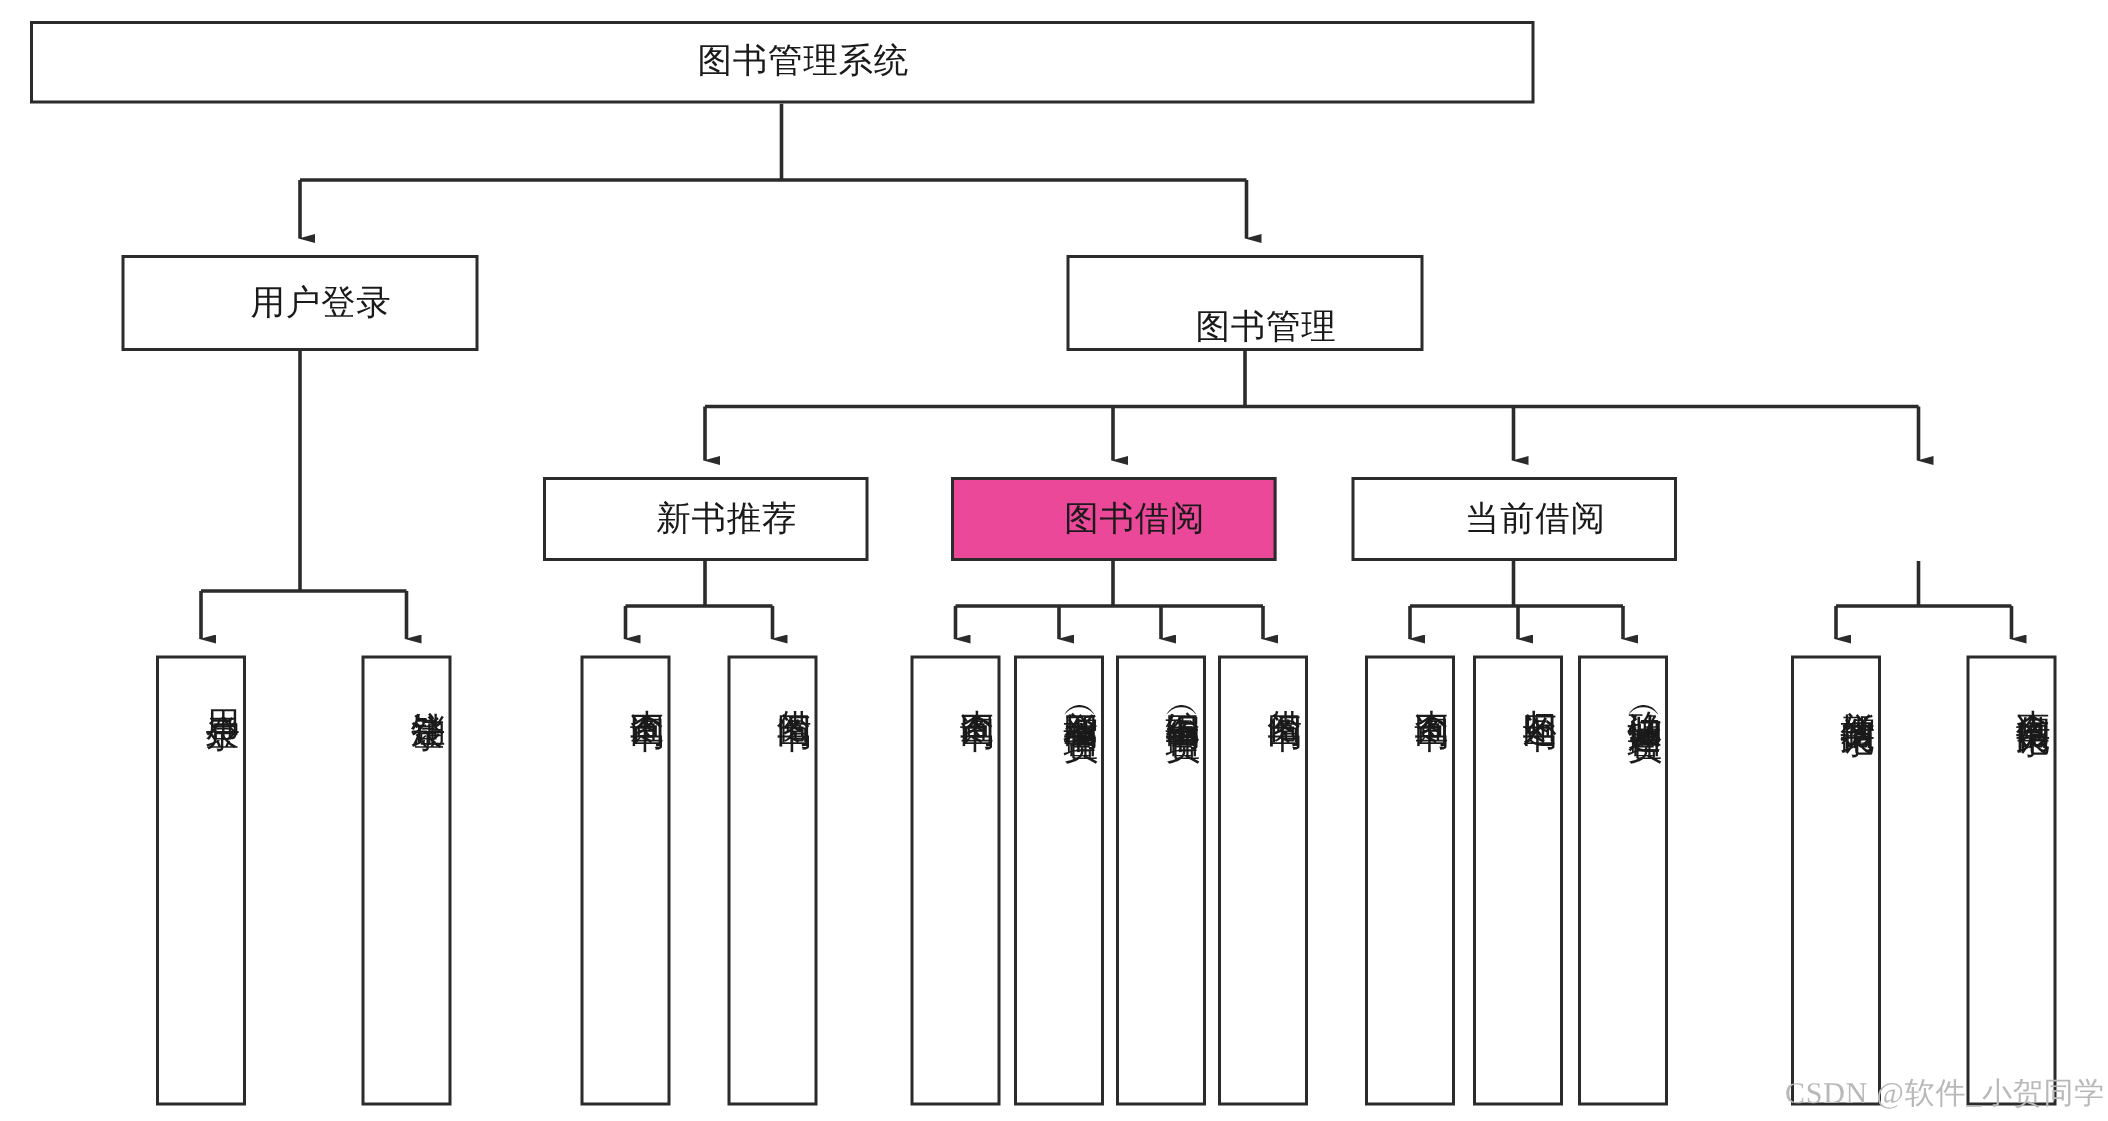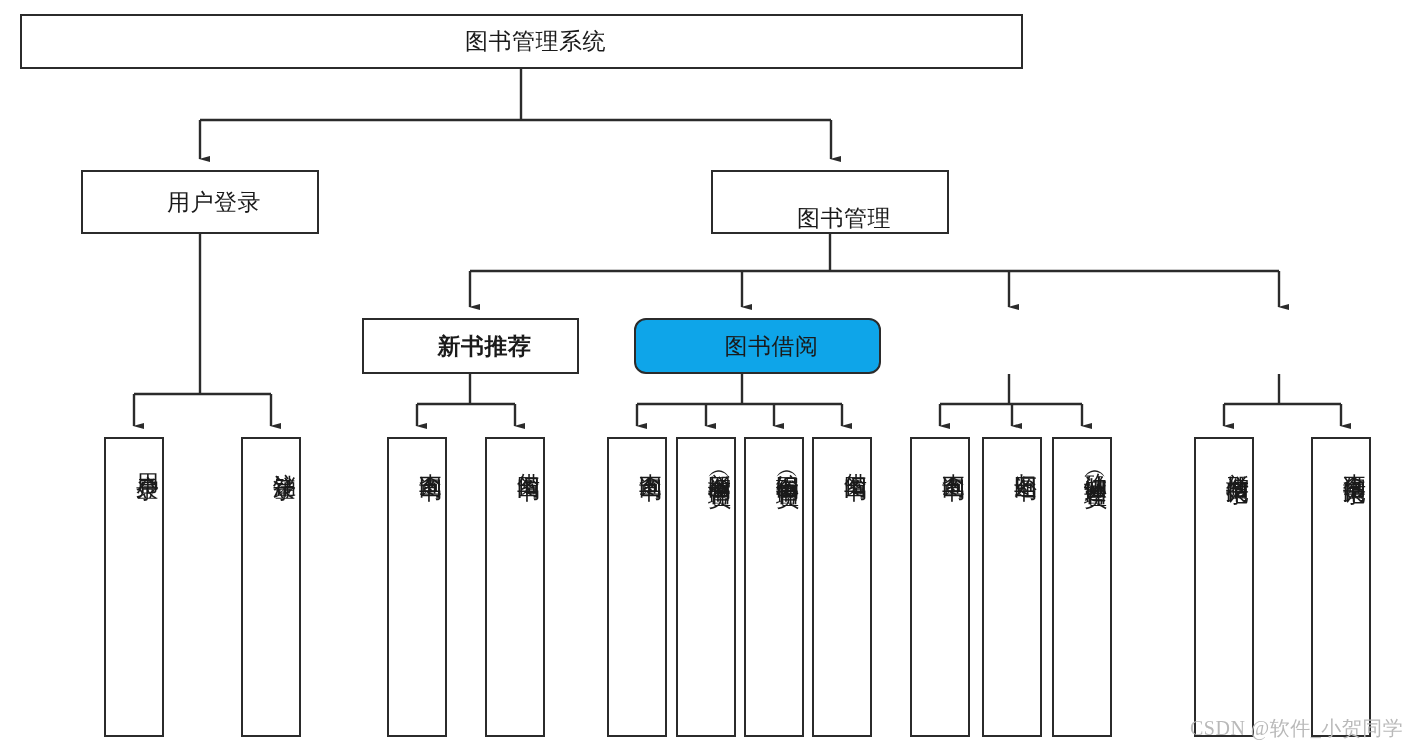--- a/index.html
+++ b/index.html
@@ -134,25 +134,28 @@
     <span class="node-label">图书管理系统</span>
   </div>
 
   <div class="node horiz lvl2" style="left: 81px; top: 170px; width: 238px; height: 64px; border-color: rgb(43, 43, 43); background: rgb(255, 255, 255); color: rgb(26, 26, 26);">
     <span class="node-label">用户登录</span>
   </div>
   <div class="node horiz lvl2" style="left: 711px; top: 170px; width: 238px; height: 64px; border-color: rgb(43, 43, 43); background: rgb(255, 255, 255); color: rgb(26, 26, 26); align-items: flex-end;">
     <span class="node-label">图书管理</span>
   </div>
 
-  <div class="node horiz lvl3" style="left: 362px; top: 318px; width: 217px; height: 56px; border-color: rgb(43, 43, 43); background: rgb(255, 255, 255); color: rgb(26, 26, 26); font-weight: bold;">
+  <div class="node horiz lvl3" style="left: 362px; top: 318px; width: 217px; height: 56px; border-color: rgb(43, 43, 43); background: rgb(255, 255, 255); color: rgb(26, 26, 26);">
     <span class="node-label">新书推荐</span>
   </div>
-  <div class="node horiz lvl3" style="left: 634px; top: 318px; width: 247px; height: 56px; border-color: rgb(43, 43, 43); background: #0ea5e9; color: rgb(26, 26, 26); border-radius: 12px;">
+  <div class="node horiz lvl3" style="left: 634px; top: 318px; width: 217px; height: 56px; border-color: rgb(43, 43, 43); background: #ec4899; color: rgb(26, 26, 26);">
     <span class="node-label">图书借阅</span>
+  </div>
+  <div class="node horiz lvl3" style="left: 901px; top: 318px; width: 217px; height: 56px; border-color: rgb(43, 43, 43); background: rgb(255, 255, 255); color: rgb(26, 26, 26);">
+    <span class="node-label">当前借阅</span>
   </div>
 
   <div class="node vert" style="left: 104px; top: 437px; width: 60px; height: 300px; border-color: rgb(43, 43, 43); background: rgb(255, 255, 255); color: rgb(26, 26, 26);">
     <span class="node-label">用户登录</span>
   </div>
   <div class="node vert" style="left: 241px; top: 437px; width: 60px; height: 300px; border-color: rgb(43, 43, 43); background: rgb(255, 255, 255); color: rgb(26, 26, 26);">
     <span class="node-label">注销登录</span>
   </div>
   <div class="node vert" style="left: 387px; top: 437px; width: 60px; height: 300px; border-color: rgb(43, 43, 43); background: rgb(255, 255, 255); color: rgb(26, 26, 26);">
     <span class="node-label">查询图书</span>

